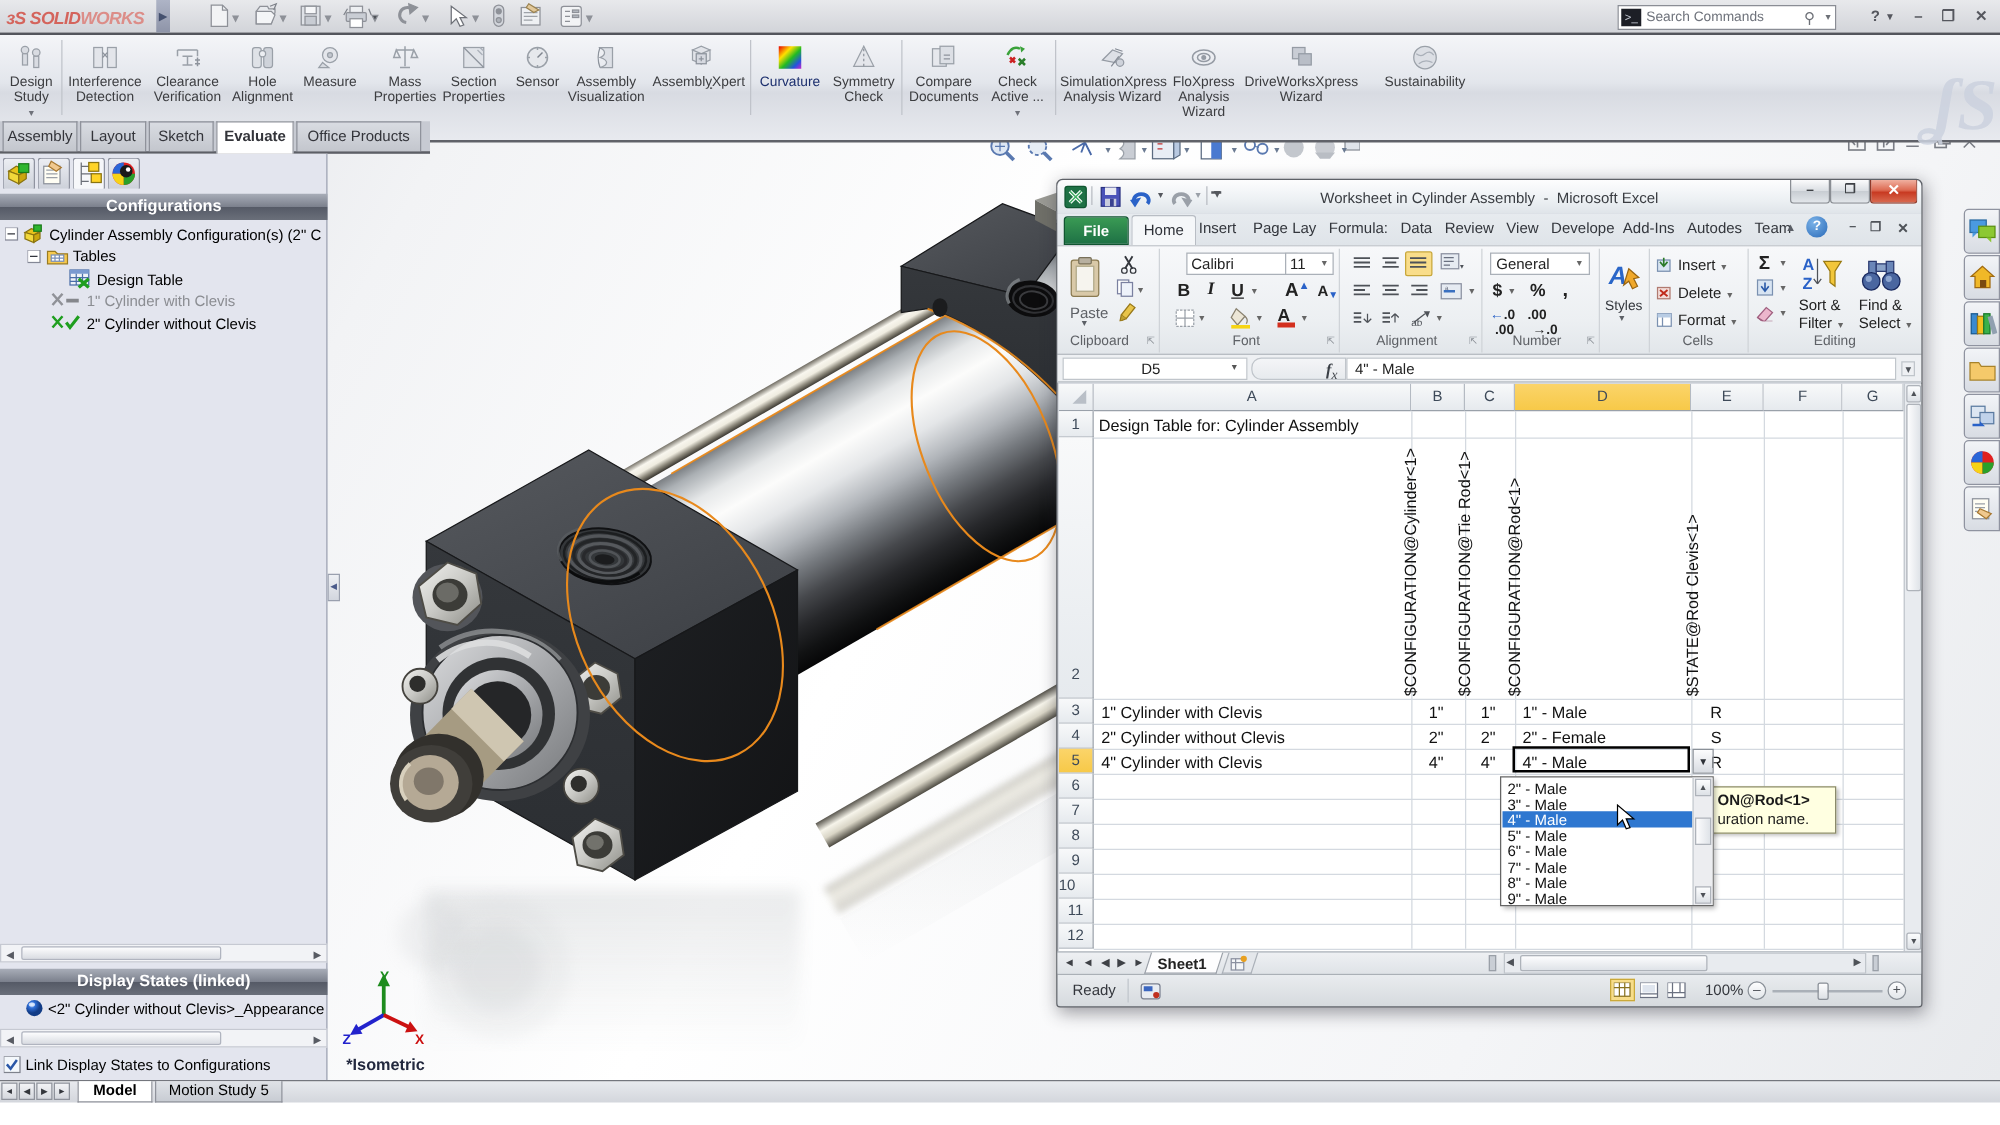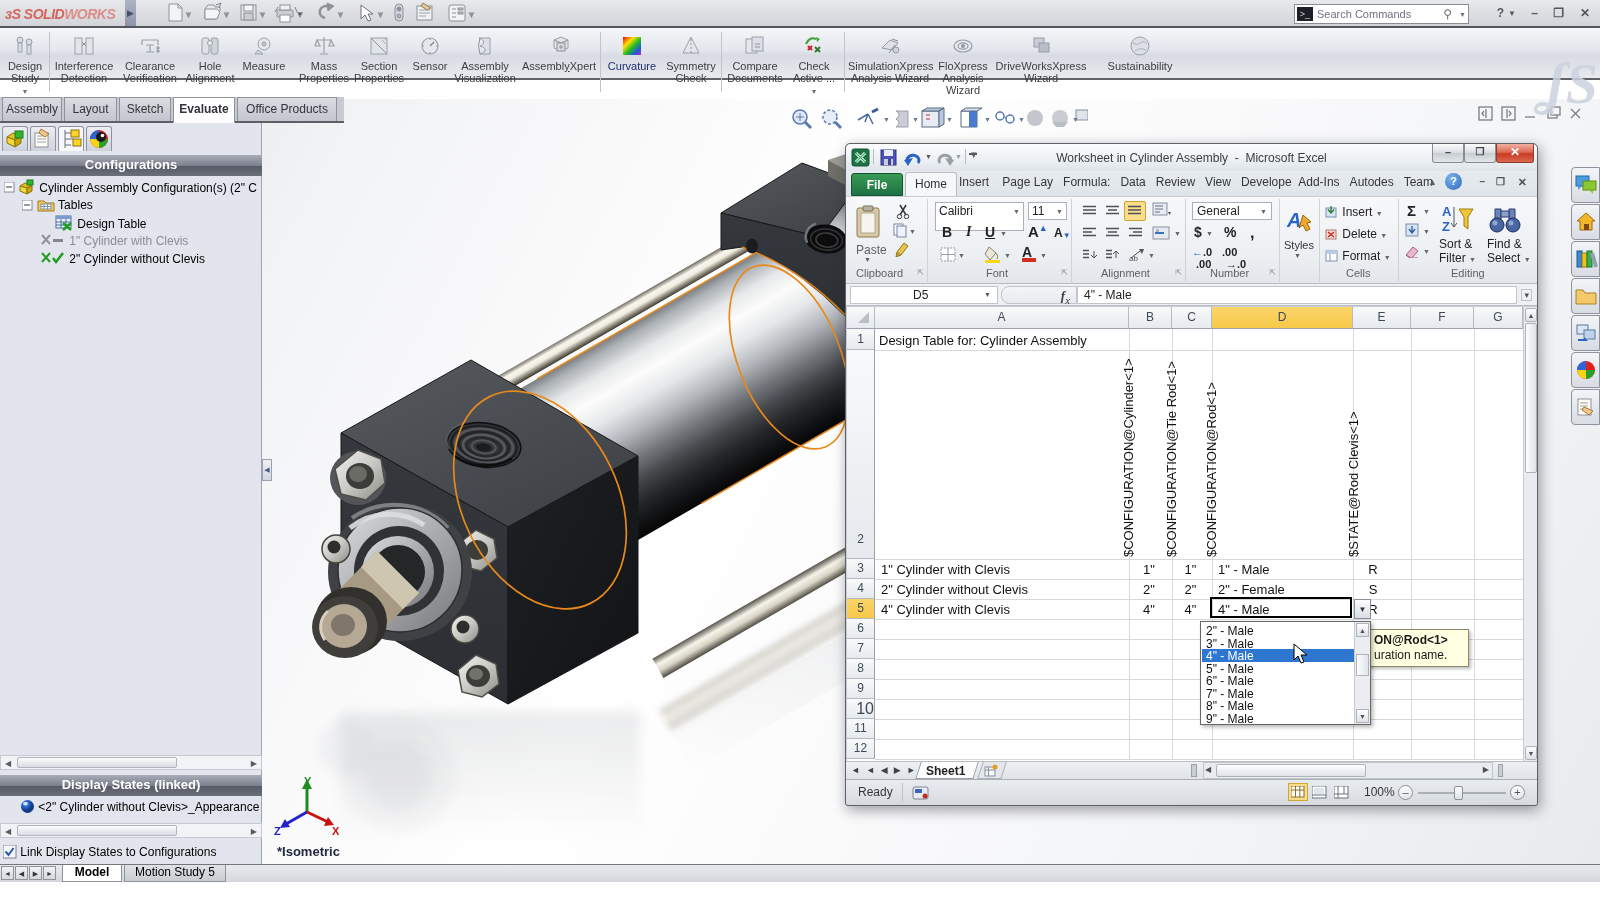--- a/index.html
+++ b/index.html
@@ -12,21 +12,21 @@
 #swlogo .dw{color:#dc8d88;}
 #menuarr{position:absolute;left:125px;top:0;width:11px;height:26px;background:linear-gradient(#aeb4c6,#8e94a8);color:#44506e;font-size:9px;text-align:center;line-height:26px;}
 #doctitle{position:absolute;left:0;right:0;top:6px;text-align:center;font-size:12px;color:#2e2f33;}
 #searchbox{position:absolute;left:1294px;top:4px;width:175px;height:20px;background:#fff;border:1px solid #8a8d95;}
 #searchbox .term{position:absolute;left:2px;top:2px;width:16px;height:14px;background:#1d1f26;color:#cfd4de;font-size:9px;line-height:14px;text-align:center;}
 #searchbox .ph{position:absolute;left:22px;top:3px;font-size:11px;color:#6e727b;}
 #searchbox .mag{position:absolute;right:16px;top:2px;font-size:12px;color:#6d7077;}
 #searchbox .dd{position:absolute;right:2px;top:6px;font-size:7px;color:#6d7077;}
 .winbtn{position:absolute;top:6px;font-size:12px;color:#55575e;font-weight:bold;}
 
-#ribbon{position:absolute;left:0;top:28px;width:1600px;height:52px;
+#ribbon{position:absolute;left:0;top:28px;width:1600px;height:86px;
  background:linear-gradient(#f4f5f8 0%,#e3e6ec 45%,#d8dbe2 55%,#e8eaef 100%);border-bottom:2px solid #606269;}
 .rbtn{position:absolute;top:2px;text-align:center;font-size:11px;color:#3c3d40;line-height:12px;}
 .rbtn .ric{display:block;margin:4px auto 2px auto;width:24px;height:24px;position:relative;}
 .rsep{position:absolute;top:4px;width:1px;height:60px;background:#c0c3ca;}
 #watermark{position:absolute;right:2px;top:22px;font-size:58px;font-weight:bold;font-style:italic;color:#ccd2df;font-family:"Liberation Serif",serif;opacity:.85;}
 
 #tabstrip{position:absolute;left:0;top:97px;width:344px;height:26px;background:#c7cad2;border-bottom:2px solid #5d5f66;}
 .stab{position:absolute;top:0px;height:24px;border:1px solid #8f929b;border-bottom:none;background:linear-gradient(#d9dce2,#c3c6cd);font-size:12px;color:#33343a;text-align:center;line-height:23px;}
 .stab.active{background:#fff;font-weight:bold;height:26px;z-index:3;}
 
@@ -658,21 +658,21 @@
           </svg>
    <svg width="16" height="16" style="position:absolute;left:46px;top:42px;">
             <path d="M3 11 l7 -9 4 3 -7 9 z" fill="#e8c44a" stroke="#98781a"></path>
             <path d="M3 11 l-1 5 5 -2" fill="#c0a030" stroke="#98781a"></path>
           </svg>
    <div class="abs" style="left:8px;top:68px;font-size:11px;color:#5e6166;">Clipboard</div>
    <div class="abs" style="right:3px;top:69px;font-size:8px;color:#8a8f96;">⇱</div>
   </div>
 
   <div class="abs" style="left:82px;top:2px;width:144px;height:83px;border-right:1px solid #cfd3d8;">
-   <div class="abs" style="left:7px;top:3px;width:89px;height:29px;background:#fff;border:1px solid #aab0b8;font-size:12px;color:#222;padding:1px 3px;">Calibri<span style="float:right;font-size:7px;color:#666;margin-top:4px;">▼</span></div>
+   <div class="abs" style="left:21px;top:3px;width:89px;height:18px;background:#fff;border:1px solid #aab0b8;font-size:12px;color:#222;padding:1px 3px;">Calibri<span style="float:right;font-size:7px;color:#666;margin-top:4px;">▼</span></div>
    <div class="abs" style="left:100px;top:3px;width:39px;height:18px;background:#fff;border:1px solid #aab0b8;font-size:12px;color:#222;padding:1px 3px;">11<span style="float:right;font-size:7px;color:#666;margin-top:4px;">▼</span></div>
    <div class="abs" style="left:14px;top:25px;font-size:14px;color:#222;"><b>B</b></div>
    <div class="abs" style="left:38px;top:25px;font-size:14px;color:#222;font-family:'Liberation Serif',serif;"><i><b>I</b></i></div>
    <div class="abs" style="left:57px;top:25px;font-size:14px;color:#222;text-decoration:underline;"><b>U</b></div>
    <div class="abs" style="left:72px;top:31px;font-size:7px;color:#666;">▼</div>
    <div class="abs" style="left:100px;top:24px;font-size:15px;font-weight:bold;color:#222;">A<span style="font-size:9px;vertical-align:6px;color:#2a62c8;">▲</span></div>
    <div class="abs" style="left:126px;top:27px;font-size:12px;font-weight:bold;color:#222;">A<span style="font-size:8px;vertical-align:-1px;color:#2a62c8;">▼</span></div>
    <div class="abs" style="left:12px;top:48px;"><svg width="17" height="16">
               <rect x="1" y="1" width="14" height="13" fill="#fff" stroke="#9aa0a8" stroke-dasharray="2 1"></rect>
               <path d="M1 7.5 h14 M8 1 v13" stroke="#9aa0a8"></path>
@@ -850,21 +850,21 @@
           </svg></div>
 <div class="abs" style="left:0;top:22px;width:28px;height:21px;background:linear-gradient(#f8f9fa,#e6eaee);border-right:1px solid #9aa1aa;border-bottom:1px solid #b4bac2;font-size:12px;color:#3e4a59;text-align:center;line-height:20px;">1</div>
 <div class="abs" style="left:0;top:43px;width:28px;height:209px;background:linear-gradient(#f8f9fa,#e6eaee);border-right:1px solid #9aa1aa;border-bottom:1px solid #b4bac2;font-size:12px;color:#3e4a59;text-align:center;padding-top:182px;line-height:14px;">2</div>
 <div class="abs" style="left:0;top:252px;width:28px;height:20px;background:linear-gradient(#f8f9fa,#e6eaee);border-right:1px solid #9aa1aa;border-bottom:1px solid #b4bac2;font-size:12px;color:#3e4a59;text-align:center;line-height:19px;">3</div>
 <div class="abs" style="left:0;top:272px;width:28px;height:20px;background:linear-gradient(#f8f9fa,#e6eaee);border-right:1px solid #9aa1aa;border-bottom:1px solid #b4bac2;font-size:12px;color:#3e4a59;text-align:center;line-height:19px;">4</div>
 <div class="abs" style="left:0;top:292px;width:28px;height:20px;background:linear-gradient(#fbd46a,#f7c948);border-right:1px solid #9aa1aa;border-bottom:1px solid #b4bac2;font-size:12px;color:#3e4a59;text-align:center;line-height:19px;">5</div>
 <div class="abs" style="left:0;top:312px;width:28px;height:20px;background:linear-gradient(#f8f9fa,#e6eaee);border-right:1px solid #9aa1aa;border-bottom:1px solid #b4bac2;font-size:12px;color:#3e4a59;text-align:center;line-height:19px;">6</div>
 <div class="abs" style="left:0;top:332px;width:28px;height:20px;background:linear-gradient(#f8f9fa,#e6eaee);border-right:1px solid #9aa1aa;border-bottom:1px solid #b4bac2;font-size:12px;color:#3e4a59;text-align:center;line-height:19px;">7</div>
 <div class="abs" style="left:0;top:352px;width:28px;height:20px;background:linear-gradient(#f8f9fa,#e6eaee);border-right:1px solid #9aa1aa;border-bottom:1px solid #b4bac2;font-size:12px;color:#3e4a59;text-align:center;line-height:19px;">8</div>
 <div class="abs" style="left:0;top:372px;width:28px;height:20px;background:linear-gradient(#f8f9fa,#e6eaee);border-right:1px solid #9aa1aa;border-bottom:1px solid #b4bac2;font-size:12px;color:#3e4a59;text-align:center;line-height:19px;">9</div>
-<div class="abs" style="left:0;top:392px;width:28px;height:20px;background:linear-gradient(#f8f9fa,#e6eaee);border-right:1px solid #9aa1aa;border-bottom:1px solid #b4bac2;font-size:16px;color:#3e4a59;text-align:right;line-height:19px;">10</div>
+<div class="abs" style="left:0;top:392px;width:28px;height:20px;background:linear-gradient(#f8f9fa,#e6eaee);border-right:1px solid #9aa1aa;border-bottom:1px solid #b4bac2;font-size:12px;color:#3e4a59;text-align:left;line-height:19px;">10</div>
 <div class="abs" style="left:0;top:412px;width:28px;height:20px;background:linear-gradient(#f8f9fa,#e6eaee);border-right:1px solid #9aa1aa;border-bottom:1px solid #b4bac2;font-size:12px;color:#3e4a59;text-align:center;line-height:19px;">11</div>
 <div class="abs" style="left:0;top:432px;width:28px;height:20px;background:linear-gradient(#f8f9fa,#e6eaee);border-right:1px solid #9aa1aa;border-bottom:1px solid #b4bac2;font-size:12px;color:#3e4a59;text-align:center;line-height:19px;">12</div>
 <div class="abs" style="left:282px;top:22px;width:1px;height:430px;background:#d4d9e0;"></div>
 <div class="abs" style="left:325px;top:22px;width:1px;height:430px;background:#d4d9e0;"></div>
 <div class="abs" style="left:365px;top:22px;width:1px;height:430px;background:#d4d9e0;"></div>
 <div class="abs" style="left:506px;top:22px;width:1px;height:430px;background:#d4d9e0;"></div>
 <div class="abs" style="left:564px;top:22px;width:1px;height:430px;background:#d4d9e0;"></div>
 <div class="abs" style="left:627px;top:22px;width:1px;height:430px;background:#d4d9e0;"></div>
 
 <div class="abs" style="left:28px;top:43px;width:648px;height:1px;background:#d4d9e0;"></div>

